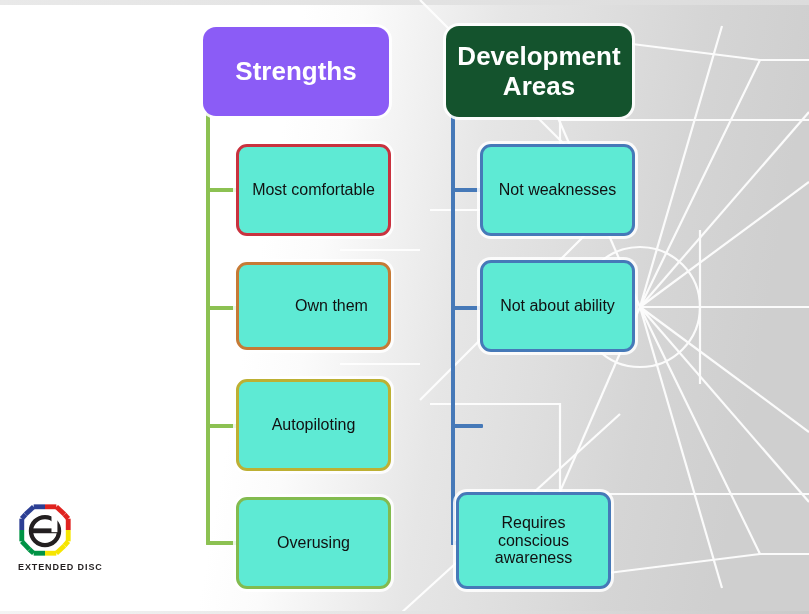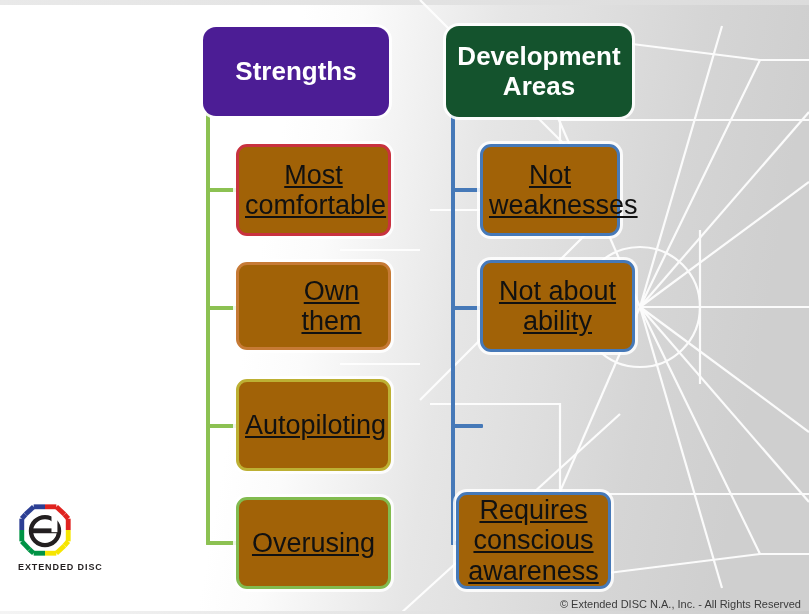--- a/index.html
+++ b/index.html
@@ -64,31 +64,30 @@
   }
   .node .lbl { display: block; width: 100%; padding: 0 6px; }
 
   .head {
     color: #ffffff;
     font-size: 26px;
     font-weight: bold;
     border-radius: 13px;
     box-shadow: 0 0 0 3px rgba(255,255,255,0.88);
   }
-  .head.red  { background: #4c1d95; }
+  .head.red  { background: #8b5cf6; }
   .head.blue { background: #14532d; }
 
   .leaf {
-    background: #a16207;
+    background: #5eead4;
     color: #111111;
-    font-size: 27px;
+    font-size: 16px;
     border-style: solid;
     border-width: 3px;
     box-shadow: 0 0 0 3px rgba(255,255,255,0.85);
-    text-decoration: underline;
   }
 
   
   .conn { position: absolute; }
   .trunk { width: 4px; border-radius: 1px; }
   .branch { height: 4px; border-radius: 1px; }
   .green { background: #8cc152; }
   .blue-l { background: #4679b8; }
 
   
@@ -188,21 +187,21 @@
   <div class="conn trunk blue-l" style="left:451px; top:115px; height:430px;"></div>
   <div class="conn branch blue-l" style="left:451px; top:188px; width:32px;"></div>
   <div class="conn branch blue-l" style="left:451px; top:306px; width:32px;"></div>
   <div class="conn branch blue-l" style="left:451px; top:424px; width:32px;"></div>
   <div class="conn branch blue-l" style="left:451px; top:541px; width:32px;"></div>
 
   <div class="node head blue" style="left:446px; top:26px; width:186px; height:91px;">
     <span class="lbl">Development Areas</span>
   </div>
 
-  <div class="node leaf" style="left:480px; top:144px; width:140px; height:92px; border-color:#4679b8;">
+  <div class="node leaf" style="left:480px; top:144px; width:155px; height:92px; border-color:#4679b8;">
     <span class="lbl">Not weaknesses</span>
   </div>
 
   <div class="node leaf" style="left:480px; top:260px; width:155px; height:92px; border-color:#4679b8;">
     <span class="lbl">Not about ability</span>
   </div>
 
 
   <div class="node leaf" style="left:456px; top:492px; width:155px; height:97px; border-color:#4679b8;">
     <span class="lbl">Requires conscious awareness</span>
@@ -237,15 +236,14 @@
       <g>
         <circle cx="50" cy="52" r="26" fill="none" stroke="#231f20" stroke-width="8"></circle>
         <rect x="27" y="47" width="46" height="9" fill="#231f20"></rect>
         <rect x="62" y="24" width="11" height="30" fill="#ffffff"></rect>
         <path d="M63 56 A22 22 0 0 1 41 74" fill="none" stroke="#ffffff" stroke-width="0"></path>
       </g>
     </svg>
     <span class="logo-text">EXTENDED DISC</span>
   </div>
 
-  <div class="copyright">© Extended DISC N.A., Inc. - All Rights Reserved</div>
 
 </div>
 
 </body></html>

